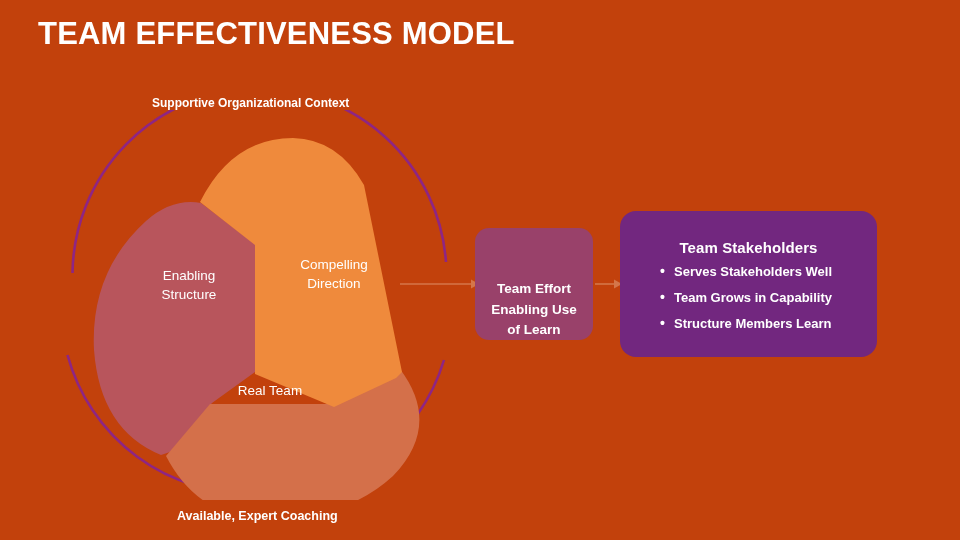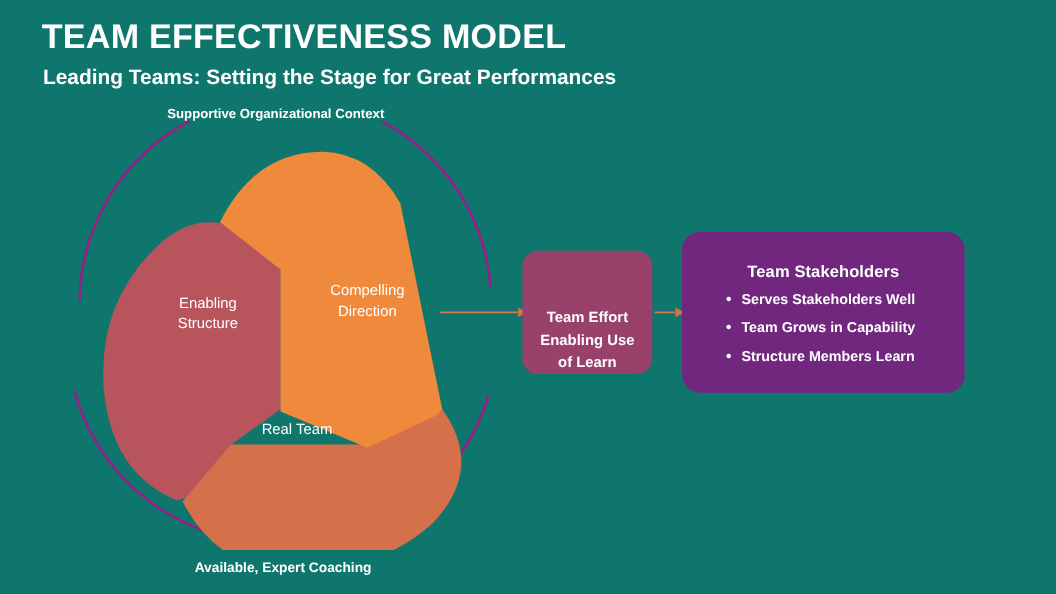--- a/index.html
+++ b/index.html
@@ -4,21 +4,21 @@
 <style>
   html, body {
     margin: 0;
     padding: 0;
     background: #1d2d42;
   }
   #slide {
     position: relative;
     width: 960px;
     height: 540px;
-    background: #0f766e;
+    background: #c2410c;
     overflow: hidden;
     font-family: "Liberation Sans", sans-serif;
     -webkit-font-smoothing: antialiased;
   }
 
   
   #title {
     position: absolute;
     left: 38px;
     top: 16px;
@@ -137,21 +137,20 @@
   .arrow-svg { position: absolute; overflow: visible; }
   #arrow1 { left: 400px; top: 276px; width: 80px; height: 16px; }
   #arrow2 { left: 595px; top: 276px; width: 28px; height: 16px; }
 </style>
 </head>
 <body>
 
 <div id="slide">
 
   <div id="title">TEAM EFFECTIVENESS MODEL</div>
-  <div id="subtitle">Leading Teams: Setting the Stage for Great Performances</div>
 
   <div id="caption-top">Supportive Organizational Context</div>
   <div id="caption-bottom">Available, Expert Coaching</div>
 
   <svg id="diagram" viewBox="0 0 420 390">
 
     <g fill="none" stroke="#8e2584" stroke-width="2.6">
 
       <path d="M 22.5 163 A 187 187 0 0 1 396 152"></path>
 

